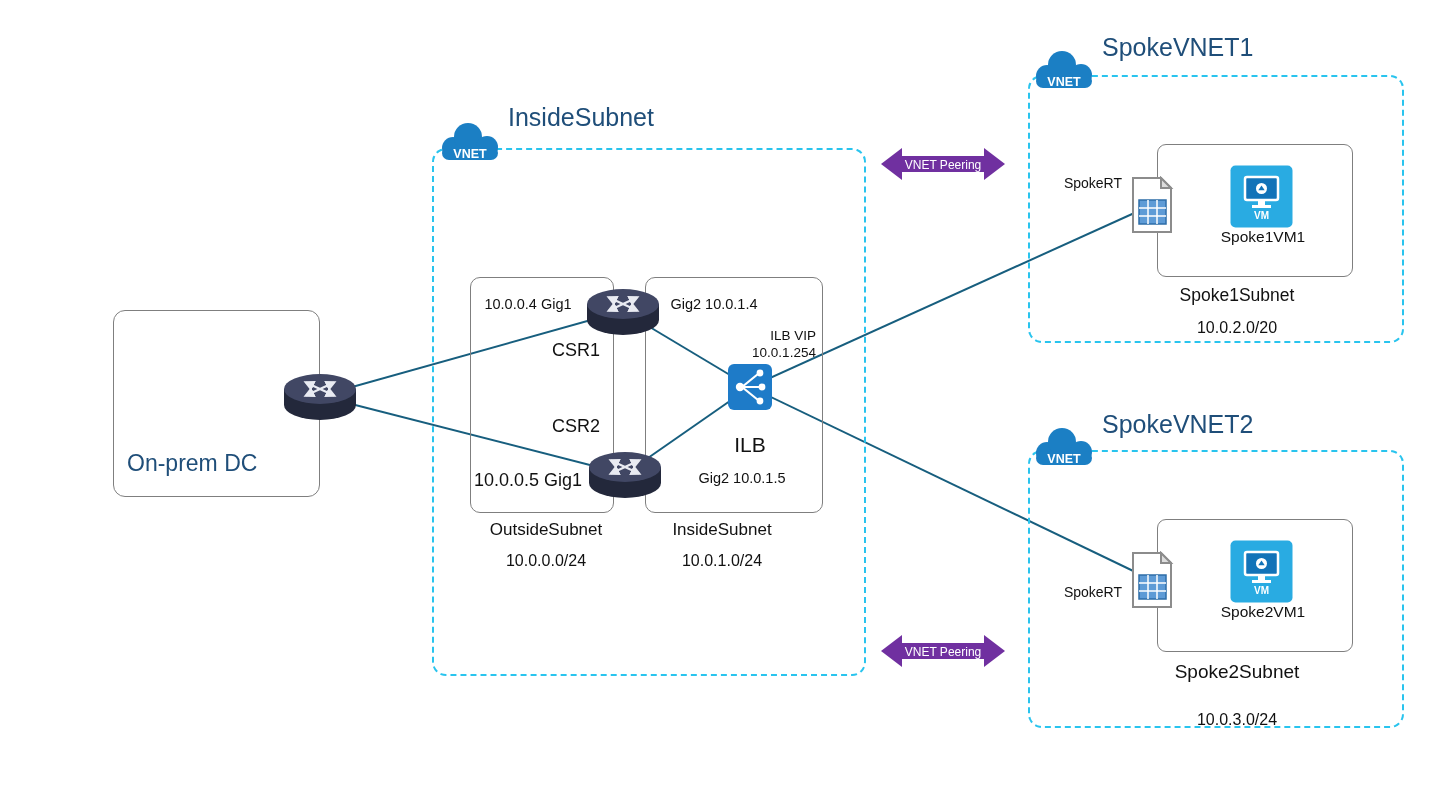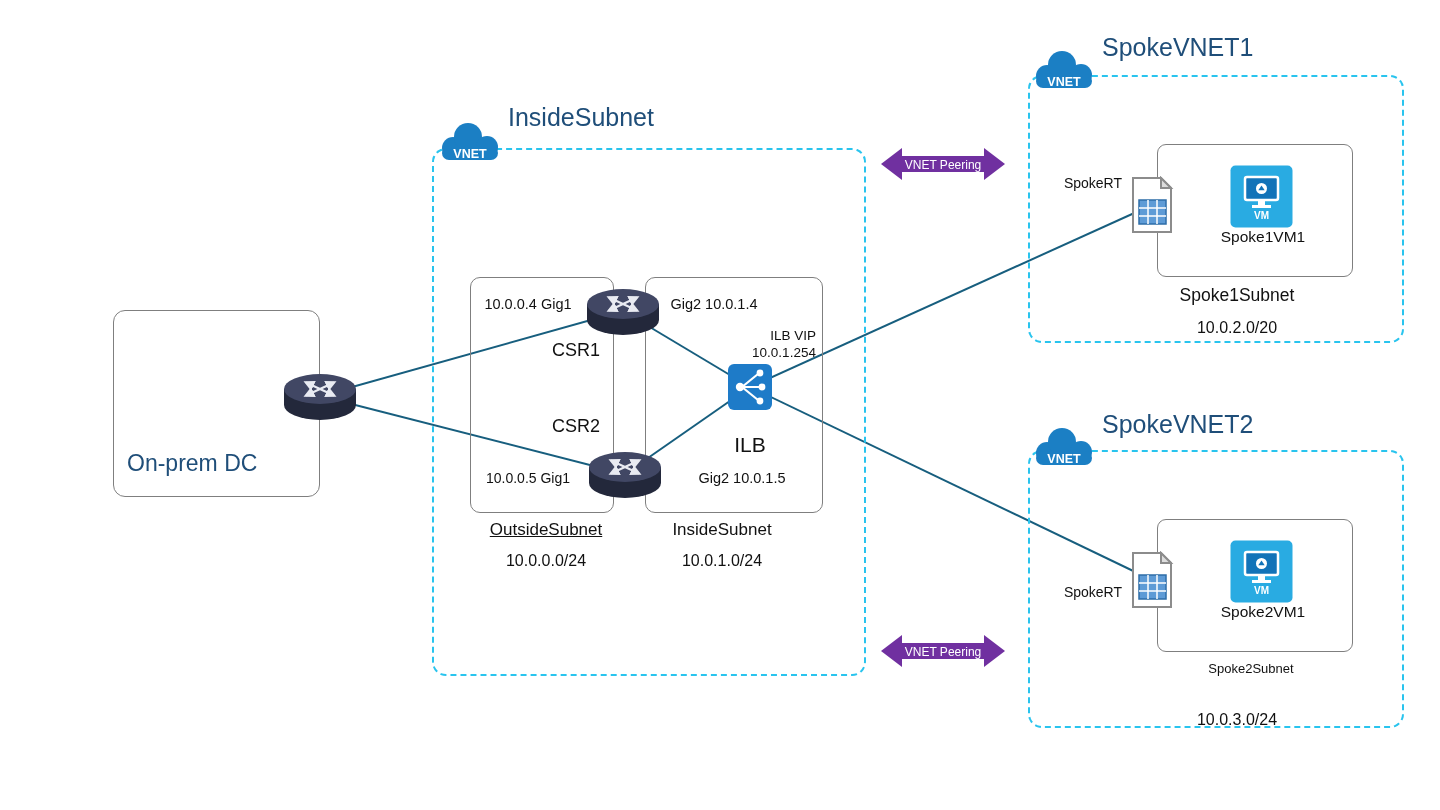--- a/index.html
+++ b/index.html
@@ -62,36 +62,36 @@
   <div class="dashed-box" style="left:432px;top:148px;width:430px;height:524px;"></div>
   <svg class="abs icon" style="left:436px;top:121px;" width="68" height="44" viewBox="0 0 68 44">
     <use href="#cloud-shape" fill="#1B7FC4"></use>
     <text x="34" y="37" text-anchor="middle" font-size="12.5" font-weight="bold" fill="#fff">VNET</text>
   </svg>
   <div class="lbl title" style="left:508px;top:103px;">InsideSubnet</div>
 
   <div class="solid-box" style="left:470px;top:277px;width:142px;height:234px;"></div>
   <div class="solid-box" style="left:645px;top:277px;width:176px;height:234px;"></div>
 
-  <div class="lbl c" style="left:546px;top:520px;font-size:17px;text-decoration:underline;">OutsideSubnet</div>
+  <div class="lbl c" style="left:546px;top:520px;font-size:17px;">OutsideSubnet</div>
   <div class="lbl c" style="left:546px;top:552px;font-size:16px;">10.0.0.0/24</div>
   <div class="lbl c" style="left:722px;top:520px;font-size:17px;">InsideSubnet</div>
   <div class="lbl c" style="left:722px;top:552px;font-size:16px;">10.0.1.0/24</div>
 
   <svg class="abs icon" style="left:585px;top:285px;" width="76" height="52" viewBox="0 0 76 52">
     <use href="#router-shape"></use>
   </svg>
   <svg class="abs icon" style="left:587px;top:448px;" width="76" height="52" viewBox="0 0 76 52">
     <use href="#router-shape"></use>
   </svg>
 
   <div class="lbl c" style="left:528px;top:296px;font-size:14.5px;">10.0.0.4 Gig1</div>
   <div class="lbl c" style="left:576px;top:340px;font-size:18px;">CSR1</div>
   <div class="lbl c" style="left:576px;top:416px;font-size:18px;">CSR2</div>
-  <div class="lbl c" style="left:528px;top:470px;font-size:14px;">10.0.0.5 Gig1</div>
+  <div class="lbl c" style="left:528px;top:470px;font-size:18px;">10.0.0.5 Gig1</div>
   <div class="lbl c" style="left:714px;top:296px;font-size:14.5px;">Gig2 10.0.1.4</div>
   <div class="lbl c" style="left:742px;top:470px;font-size:14.5px;">Gig2 10.0.1.5</div>
 
   <div class="lbl c" style="left:784px;top:327px;font-size:13.5px;line-height:17px;">
     <span>ILB VIP</span><br>
     <span>10.0.1.254</span>
   </div>
   <svg class="abs icon" style="left:727px;top:360px;" width="46" height="54" viewBox="0 0 46 54">
     <rect x="1" y="4" width="44" height="46" rx="6" fill="#1E7BC8"></rect>
     <path d="M15,27 L31,14 M15,27 L31,40 M13,27 L33,27" stroke="#fff" stroke-width="2.2" fill="none"></path>
@@ -154,21 +154,21 @@
     <rect x="0.5" y="0.5" width="62" height="62" rx="5" fill="#29ABE2"></rect>
     <rect x="15" y="12" width="33" height="23" rx="2" fill="#1273B8" stroke="#fff" stroke-width="2.5"></rect>
     <circle cx="31.5" cy="23.5" r="5.5" fill="#fff"></circle>
     <path d="M31.5,20.5 l3.2,4.8 h-6.4 z" fill="#1273B8"></path>
     <rect x="28" y="35" width="7" height="5" fill="#fff"></rect>
     <rect x="22" y="40" width="19" height="3" fill="#fff"></rect>
     <text x="31.5" y="54" text-anchor="middle" font-size="10" font-weight="bold" fill="#fff">VM</text>
   </svg>
 
   <div class="lbl c" style="left:1263px;top:603px;font-size:15.5px;">Spoke2VM1</div>
-  <div class="lbl c" style="left:1237px;top:661px;font-size:13px;margin-left:14px;">Spoke2Subnet</div>
+  <div class="lbl c" style="left:1237px;top:661px;font-size:19px;">Spoke2Subnet</div>
   <div class="lbl c" style="left:1237px;top:695px;font-size:16px;margin-top:16px;">10.0.3.0/24</div>
 
   <svg class="abs icon" style="left:881px;top:145px;" width="124" height="38" viewBox="0 0 124 38">
     <polygon points="0,19 21,3 21,11 103,11 103,3 124,19 103,35 103,27 21,27 21,35" fill="#7030A0"></polygon>
     <text x="62" y="23.5" text-anchor="middle" font-size="12" fill="#fff">VNET Peering</text>
   </svg>
   <svg class="abs icon" style="left:881px;top:632px;" width="124" height="38" viewBox="0 0 124 38">
     <polygon points="0,19 21,3 21,11 103,11 103,3 124,19 103,35 103,27 21,27 21,35" fill="#7030A0"></polygon>
     <text x="62" y="23.5" text-anchor="middle" font-size="12" fill="#fff">VNET Peering</text>
   </svg>

